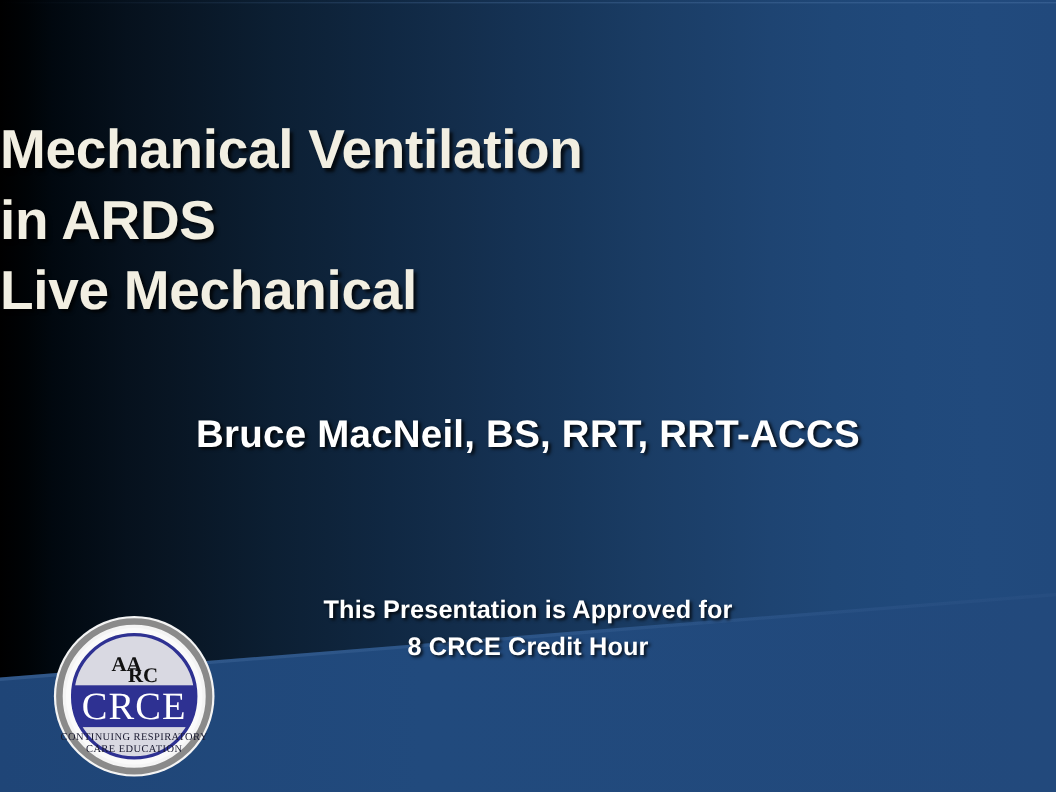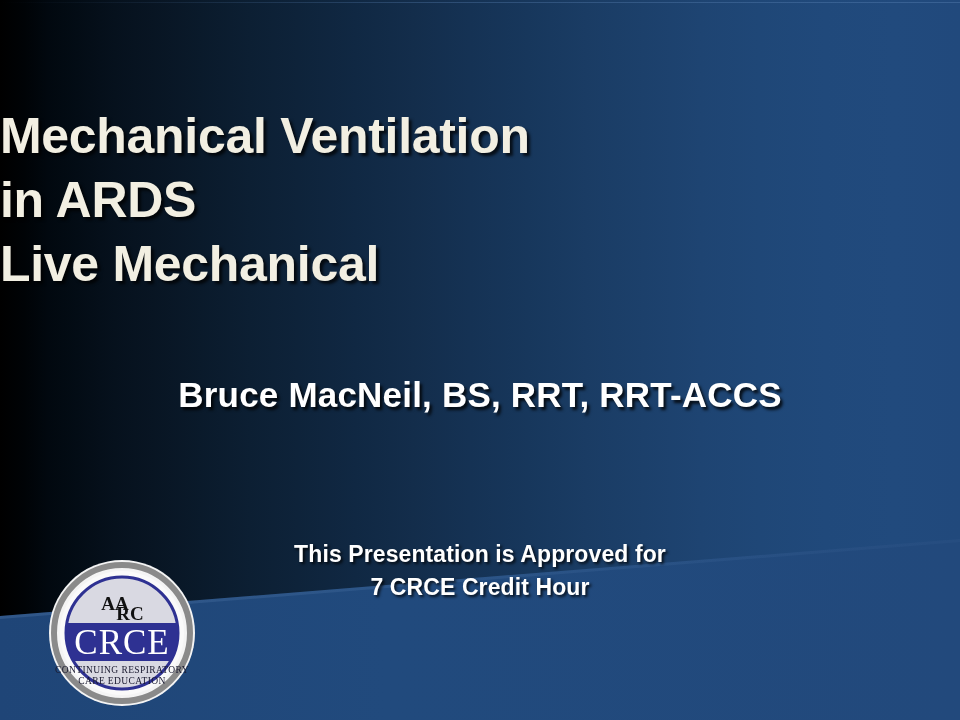--- a/index.html
+++ b/index.html
@@ -144,21 +144,21 @@
   <div class="title-block">
     <span class="tline">Mechanical Ventilation</span>
     <span class="tline">in ARDS</span>
     <span class="tline">Live Mechanical</span>
   </div>
 
   <div class="presenter">Bruce MacNeil, BS, RRT, RRT-ACCS</div>
 
   <div class="credit-block">
     <span class="cline">This Presentation is Approved for</span>
-    <span class="cline">7 CRCE Credit Hour</span>
+    <span class="cline">8 CRCE Credit Hour</span>
   </div>
 
   <div class="crce-logo">
     <svg width="150" height="150" viewBox="0 0 150 150">
       <defs>
         <clipPath id="sealClip">
           <circle cx="75" cy="75" r="56"></circle>
         </clipPath>
       </defs>
 

